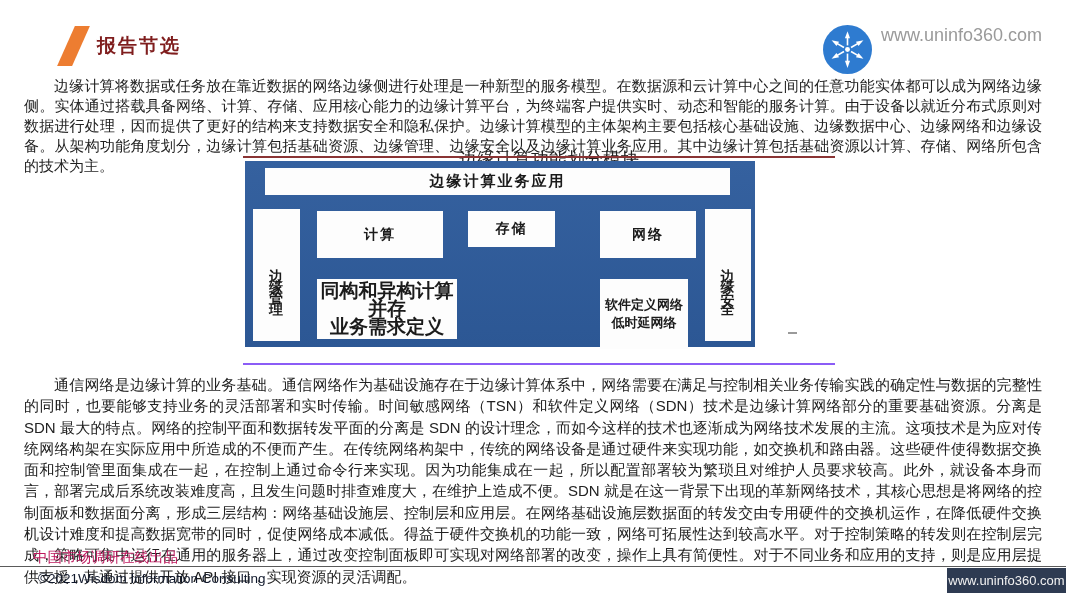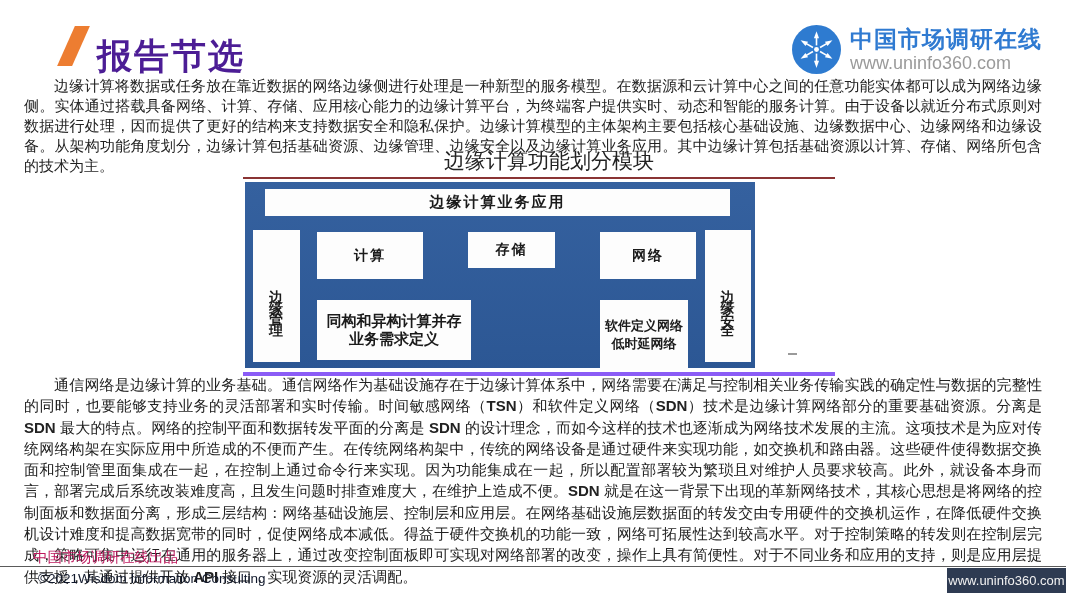--- a/index.html
+++ b/index.html
@@ -7,62 +7,62 @@
   .page {
     position:relative; width:1066px; height:600px; background:#ffffff;
     font-family:"Liberation Sans","DejaVu Sans",sans-serif; color:#1c1c1c; overflow:hidden;
   }
   
   .slash {
     position:absolute; left:66px; top:26px; width:15px; height:40px;
     background:#ED7D31; transform:skewX(-24deg);
   }
   .page-title {
-    position:absolute; left:97px; top:33px; font-size:35px; font-weight:bold;
-    color:#4c1d95; letter-spacing:2px;
+    position:absolute; left:97px; top:33px; font-size:19px; font-weight:bold;
+    color:#7f1d1d; letter-spacing:2px;
   }
   
   .logo { position:absolute; right:24px; top:25px; display:flex; align-items:flex-start; }
   .logo-mark { width:49px; height:49px; margin-right:9px; flex:0 0 auto; }
   .logo-text { display:flex; flex-direction:column; align-items:flex-start; }
   .logo-name { font-size:23px; font-weight:bold; color:#2f7ad1; letter-spacing:1px; line-height:28px; }
   .logo-url  { font-size:18px; color:#9a9a9a; line-height:20px; }
   
   .para {
     position:absolute; left:24px; width:1018px; font-size:15px; color:#222;
     text-align:justify; text-indent:2em;
   }
   .para1 { top:76px;  line-height:20px; }
   .para2 { top:374px; line-height:21.3px; }
-  .b { font-weight:bold; }
+  .b { font-weight:normal; }
   
   .fig-caption {
     position:absolute; top:147px; left:0; width:1066px; text-align:center;
-    padding-left:32px; font-size:21px; color:#222;
+    padding-left:32px; font-size:18px; color:#222;
   }
   .figure {
-    position:absolute; left:243px; top:177px; width:592px;
-    border-top:2px solid #8a3434; border-bottom:4px solid #8b5cf6; padding:3px 0 4px 0;
+    position:absolute; left:243px; top:156px; width:592px;
+    border-top:2px solid #8a3434; border-bottom:2px solid #8b5cf6; padding:3px 0 16px 0;
   }
   .slide {
     position:relative; width:510px; height:186px; margin-left:2px;
     background:linear-gradient(180deg,#35619f,#2c5794);
   }
   .slide .box {
     position:absolute; background:#fdfdfd; color:#1b1b1b; font-weight:bold;
     display:flex; align-items:center; justify-content:center; text-align:center;
   }
   .topbar   { left:20px; top:7px; width:465px; height:27px; font-size:15px; letter-spacing:2px; }
   .vbox     { writing-mode:vertical-rl; text-orientation:upright; font-size:14px; letter-spacing:11px; padding-top:10px; }
   .vleft    { left:8px;   top:48px; width:47px; height:132px; }
   .vright   { left:460px; top:48px; width:46px; height:132px; }
-  .r1c1 { left:72px;  top:50px;  width:106px; height:47px; font-size:14px; letter-spacing:2px; }
+  .r1c1 { left:72px;  top:50px;  width:126px; height:47px; font-size:14px; letter-spacing:2px; }
   .r1c2 { left:223px; top:50px;  width:87px;  height:36px; font-size:14px; letter-spacing:2px; }
   .r1c3 { left:355px; top:50px;  width:96px;  height:47px; font-size:14px; letter-spacing:2px; }
-  .r2c1 { left:72px;  top:118px; width:154px; height:60px; font-size:15px; line-height:18px; white-space:pre-line; }
+  .r2c1 { left:72px;  top:118px; width:140px; height:60px; font-size:19px; line-height:18px; white-space:pre-line; }
   .r2c2 { left:222px; top:112px; width:90px;  height:68px; font-size:13px;   line-height:17px; white-space:pre-line; }
   .r2c3 { left:355px; top:118px; width:88px;  height:70px; font-size:13px;   line-height:18px; white-space:pre-line; }
   .artifact-dash { position:absolute; left:545px; top:174px; width:9px; height:2px; background:#9a9a9a; }
   
   .footer-producer { position:absolute; left:33px; top:548px; font-size:14.5px; color:#be185d; }
   .footer-line { position:absolute; left:0; top:566px; width:1066px; height:0; border-top:1px solid #5a5a5a; }
   .footer-copyright { position:absolute; left:38px; top:571px; font-size:13.5px; color:#0f172a; }
   .footer-badge {
     position:absolute; left:947px; top:568px; width:119px; height:25px;
     background:#2e3b52; color:#f2f2f2; font-size:13px;
@@ -102,21 +102,20 @@
             <polygon points="21.5,13 24,6 26.5,13" stroke-width="0"></polygon>
         </g>
         <g transform="rotate(300 24 24)">
           <line x1="24" y1="20" x2="24" y2="11"></line>
             <polygon points="21.5,13 24,6 26.5,13" stroke-width="0"></polygon>
         </g>
         <circle cx="24" cy="24" r="2.4" stroke-width="0"></circle>
       </g>
     </svg>
     <div class="logo-text">
-      <div class="logo-name">中国市场调研在线</div>
       <div class="logo-url">www.uninfo360.com</div>
     </div>
   </div>
 
   <div class="para para1">边缘计算将数据或任务放在靠近数据的网络边缘侧进行处理是一种新型的服务模型。在数据源和云计算中心之间的任意功能实体都可以成为网络边缘侧。实体通过搭载具备网络、计算、存储、应用核心能力的边缘计算平台，为终端客户提供实时、动态和智能的服务计算。由于设备以就近分布式原则对数据进行处理，因而提供了更好的结构来支持数据安全和隐私保护。边缘计算模型的主体架构主要包括核心基础设施、边缘数据中心、边缘网络和边缘设备。从架构功能角度划分，边缘计算包括基础资源、边缘管理、边缘安全以及边缘计算业务应用。其中边缘计算包括基础资源以计算、存储、网络所包含的技术为主。</div>
 
   <div class="fig-caption">边缘计算功能划分模块</div>
 
   <div class="figure">
     <div class="slide">

